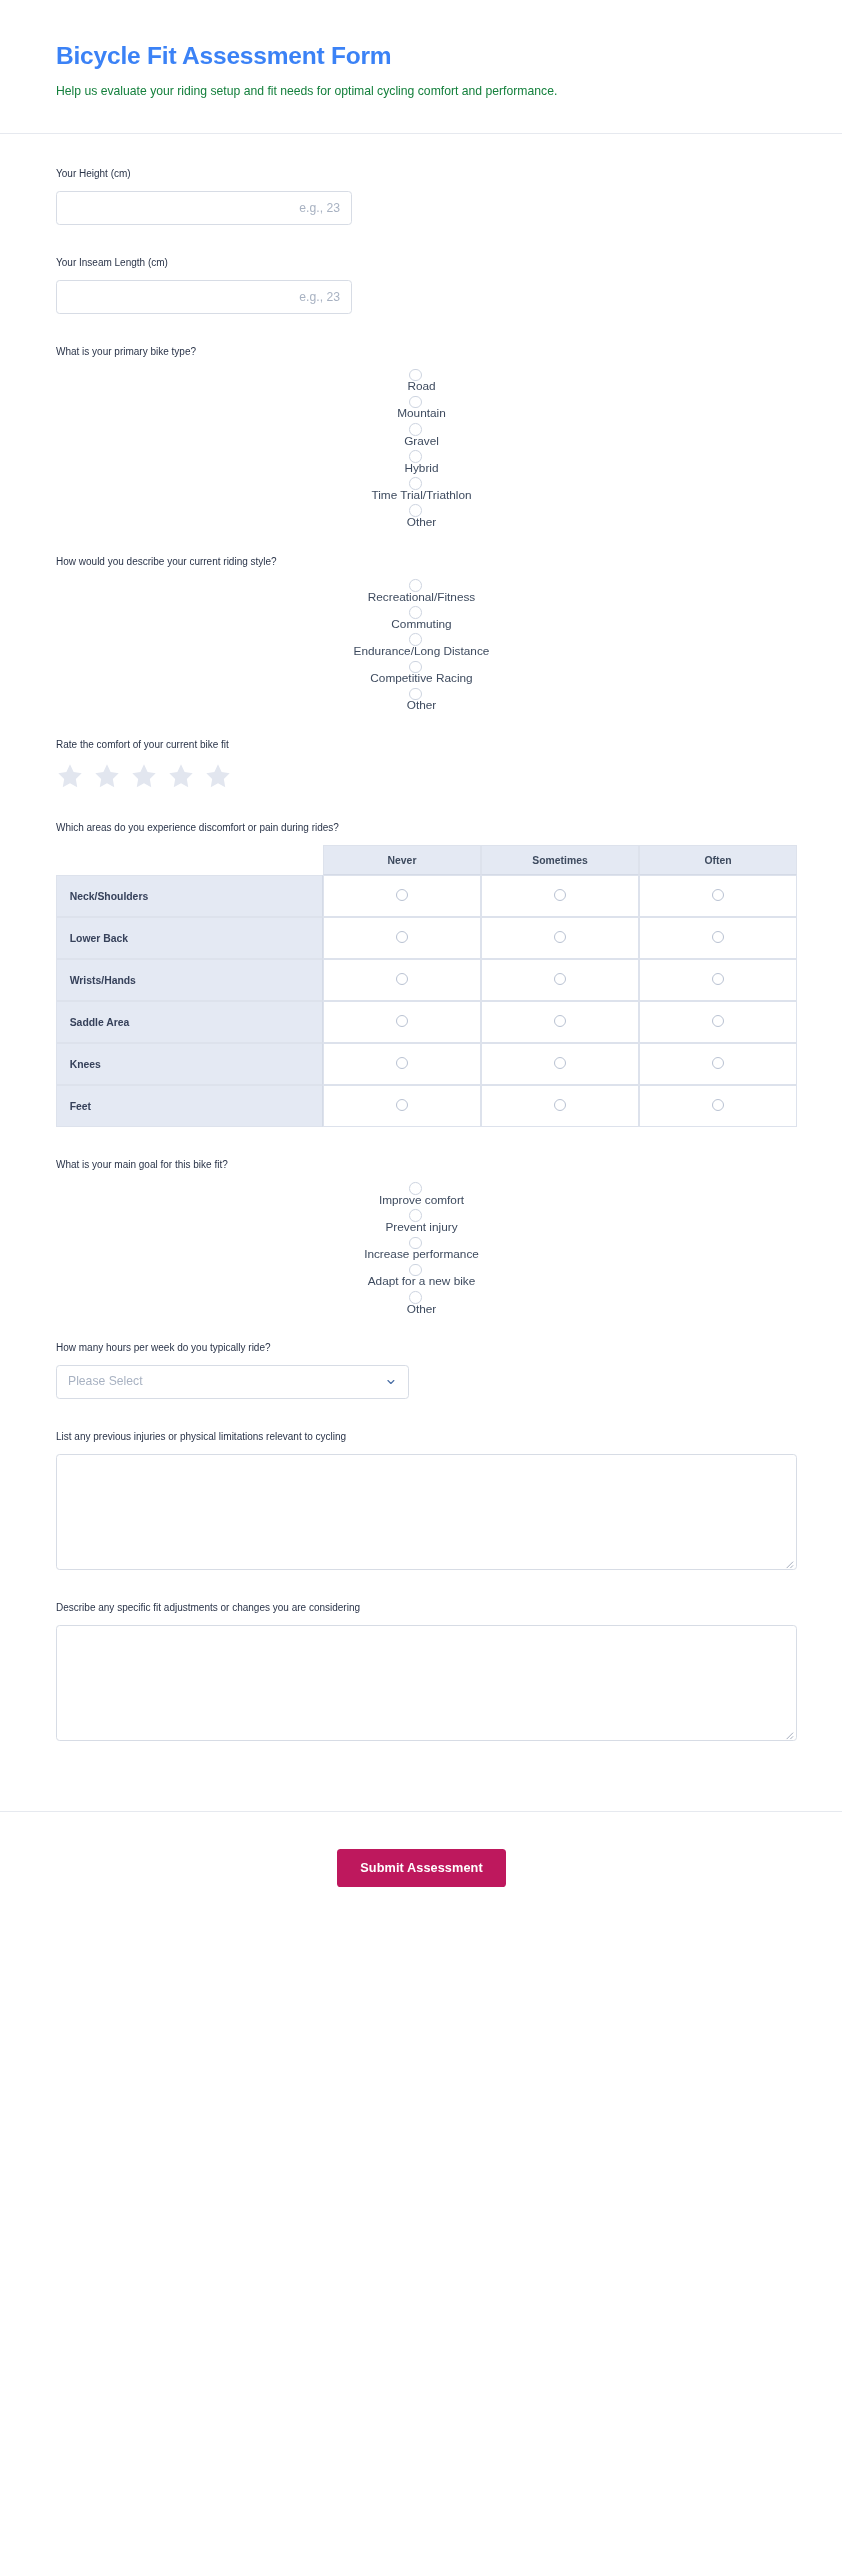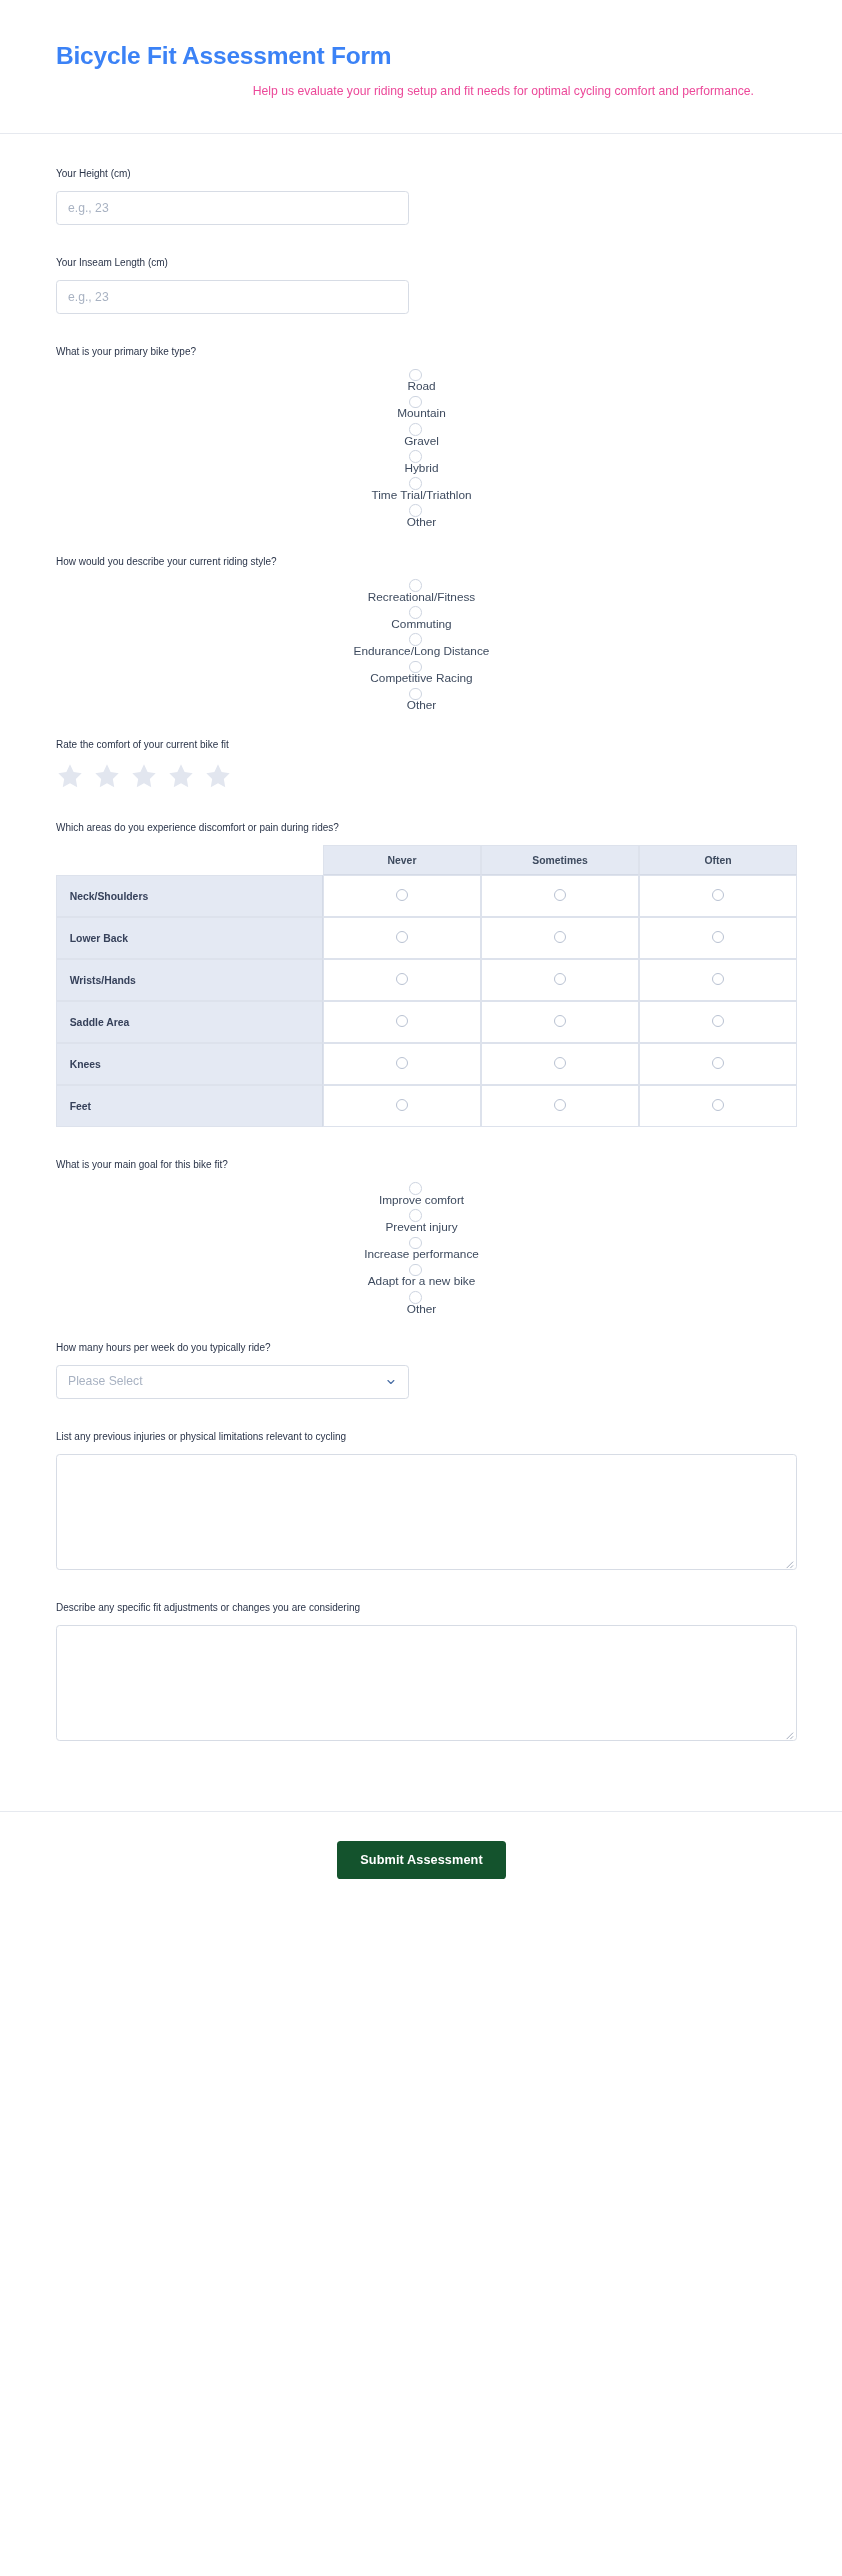--- a/index.html
+++ b/index.html
@@ -23,24 +23,23 @@
   .form-title {
     font-size: 24.5px;
     font-weight: bold;
     color: #3b82f6;
     margin: 0 0 11px 0;
     letter-spacing: -0.2px;
   }
   .form-subtitle {
     font-size: 12.2px;
     line-height: 1.68;
-    color: #ec4899;
+    color: #15803d;
     margin: 0;
     max-width: 698px;
-    text-align: right;
   }
 
   
   .form-body { padding: 33px 56px 9px 56px; }
 
   .field-block { margin-bottom: 31px; }
   .field-block.tight { margin-bottom: 27px; }
 
   .field-label {
     display: block;
@@ -48,30 +47,31 @@
     font-weight: normal;
     color: #2a3purple;
     color: #2a3449;
     margin-bottom: 10px;
     line-height: 1.4;
   }
 
   
   .text-input {
     display: block;
-    width: 353px;
+    width: 296px;
     height: 34px;
     padding: 7.3px 11px;
     font-size: 12.2px;
     font-family: "Liberation Sans", sans-serif;
     color: #2f3d52;
     background: #fff;
     border: 0.9px solid #d7dce5;
     border-radius: 3.6px;
     outline: none;
+    text-align: right;
   }
   .text-input::placeholder { color: #a8b2c2; }
 
   
   .radio-group { margin-top: 3.6px; }
   .radio-row {
     display: flex;
     align-items: center;
     height: 19.5px;
     margin-bottom: 7.7px;
@@ -184,30 +184,31 @@
 
   
   .form-footer {
     border-top: 0.9px solid #e6e9ef;
     padding: 29px 0 54px 0;
     text-align: center;
     margin-top: 34px;
   }
   .submit-btn {
     display: inline-block;
-    background: #14532d;
+    background: #be185d;
     color: #ffffff;
     font-size: 12.7px;
     font-weight: bold;
     font-family: "Liberation Sans", sans-serif;
     border: none;
     border-radius: 3.6px;
     padding: 11.8px 23.6px;
     cursor: pointer;
     letter-spacing: 0.1px;
+    margin-top: 8px;
   }
 </style>
 </head>
 <body>
 
 <div class="page">
 
   <div class="form-header">
     <h1 class="form-title">Bicycle Fit Assessment Form</h1>
     <p class="form-subtitle">Help us evaluate your riding setup and fit needs for optimal cycling comfort and performance.</p>

